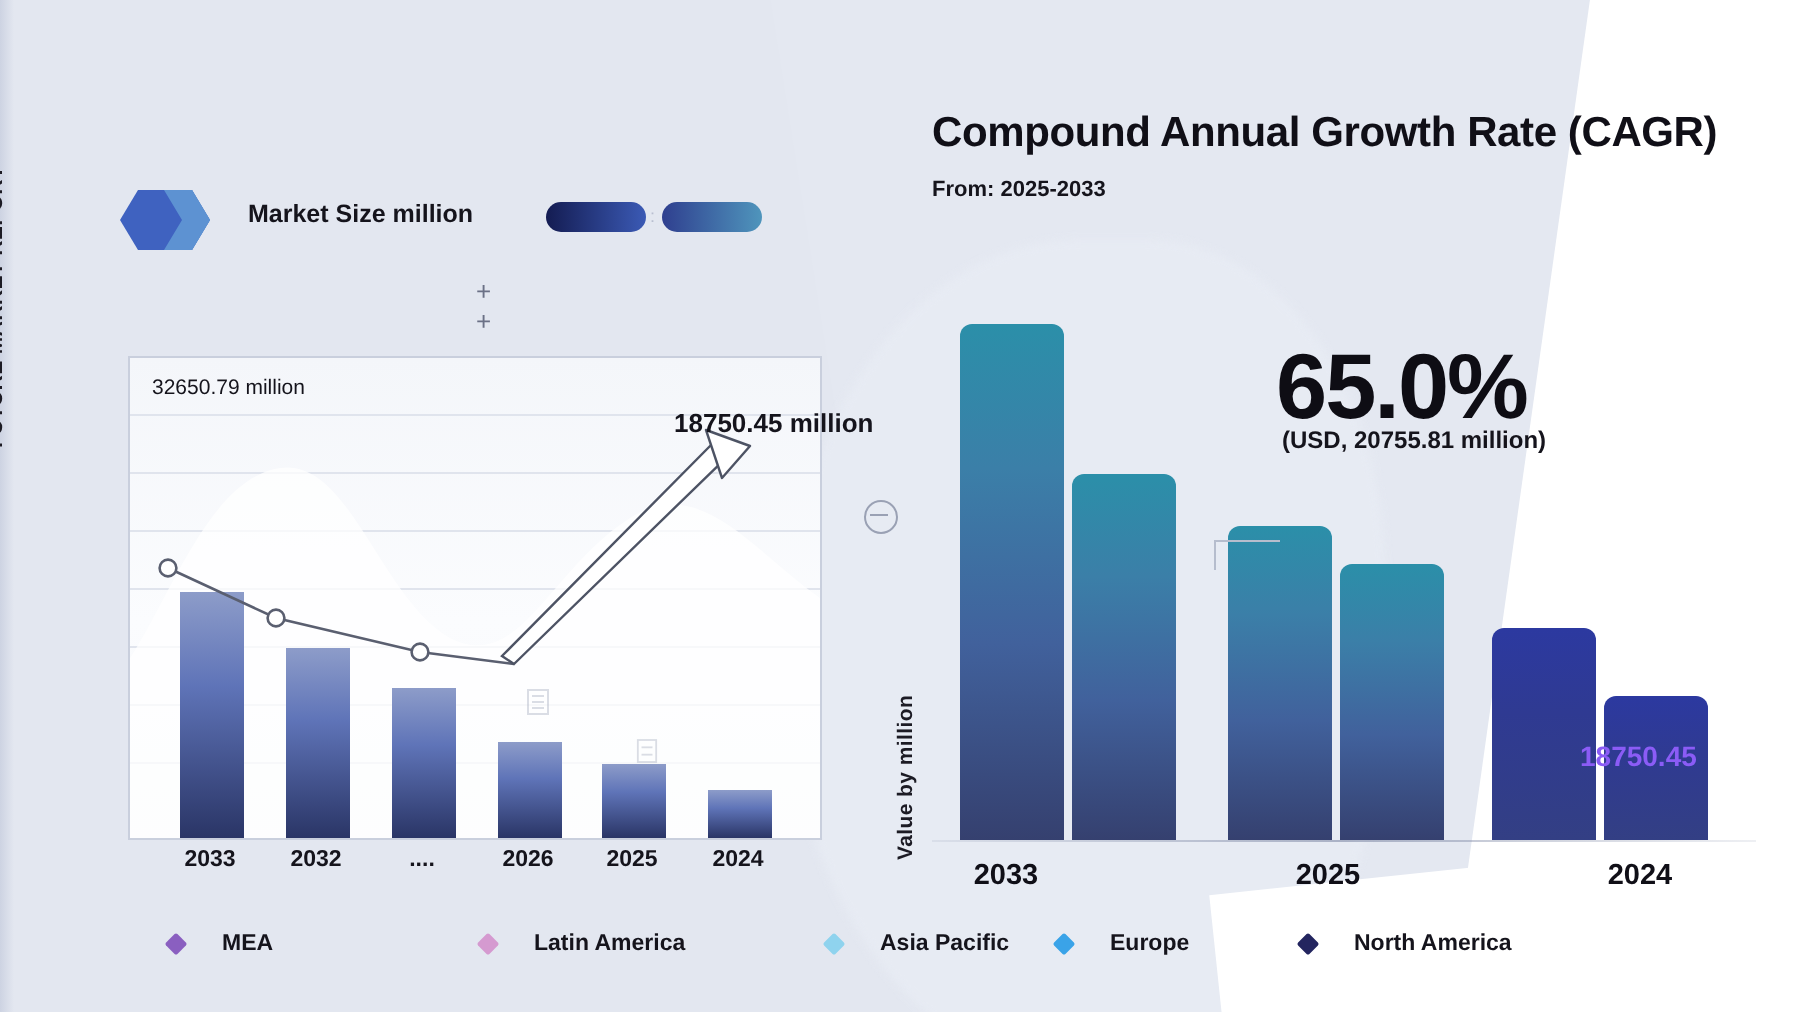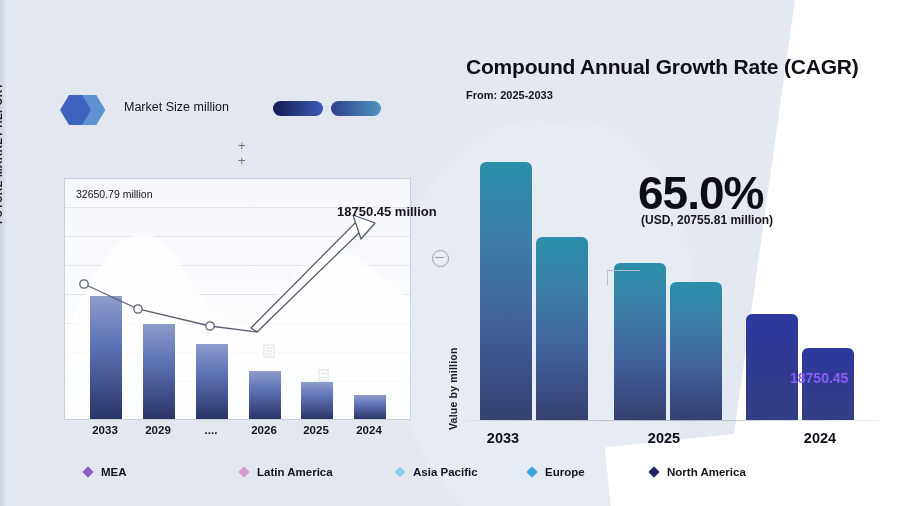--- a/index.html
+++ b/index.html
@@ -48,21 +48,21 @@
     position:absolute;left:26px;top:52px;width:420px;
     font-size:21.5px;font-weight:bold;color:#111018;letter-spacing:-.2px;
     white-space:nowrap;overflow:hidden;
   }
   .brand-row{position:absolute;left:58px;top:88px;width:330px;height:44px;}
   .brand-logo{
     position:absolute;left:0;top:2px;width:62px;height:40px;
   }
   .brand-label{
     position:absolute;left:66px;top:12px;
-    font-size:12.5px;font-weight:normal;color:#15141c;white-space:nowrap;
+    font-size:12.5px;font-weight:bold;color:#15141c;white-space:nowrap;
   }
   .pill-group{position:absolute;left:215px;top:13px;width:115px;height:16px;}
   .pill{
     position:absolute;top:0;width:50px;height:15px;border-radius:8px;
   }
   .pill.a{left:0;background:linear-gradient(90deg,#141c52,#3b5ab5);}
   .pill.b{left:58px;background:linear-gradient(90deg,#2f3f8f,#4f95bc);}
   .pill-sep{
     position:absolute;left:52px;top:2px;font-size:9px;color:#b9bfd0;
   }
@@ -109,21 +109,21 @@
   .xlab{
     position:absolute;top:424px;font-size:11.5px;font-weight:bold;color:#15141c;
     text-align:center;width:48px;
   }
   .doc-icon{position:absolute;opacity:.35;}
 
   
   .legend{
     position:absolute;left:84px;top:466px;width:720px;height:20px;
   }
-  .lg-item{position:absolute;top:0;display:flex;align-items:center;gap:9px;white-space:nowrap;}
+  .lg-item{position:absolute;top:0;display:flex;align-items:center;gap:19px;white-space:nowrap;}
   .lg-dot{width:8px;height:8px;transform:rotate(45deg);border-radius:1px;}
   .lg-text{font-size:11.5px;font-weight:bold;color:#15141c;}
 
   
   .cagr-title{
     position:absolute;left:466px;top:55px;width:420px;
     font-size:21px;font-weight:bold;color:#100f17;letter-spacing:-.2px;
     white-space:nowrap;
   }
   .cagr-sub{
@@ -256,21 +256,21 @@
       <rect x="1" y="1" width="10" height="12" fill="none" stroke="#9aa2b6" stroke-width="1"></rect>
       <line x1="3" y1="5" x2="9" y2="5" stroke="#9aa2b6"></line>
       <line x1="3" y1="9" x2="9" y2="9" stroke="#9aa2b6"></line>
     </svg>
   </div>
 
   <div class="val-left">32650.79 million</div>
   <div class="val-right">18750.45 million</div>
 
   <div class="xlab" style="left:81px">2033</div>
-  <div class="xlab" style="left:134px">2029</div>
+  <div class="xlab" style="left:134px">2032</div>
   <div class="xlab" style="left:187px">....</div>
   <div class="xlab" style="left:240px">2026</div>
   <div class="xlab" style="left:292px">2025</div>
   <div class="xlab" style="left:345px">2024</div>
 
   <div class="cagr-title">Compound Annual Growth Rate (CAGR)</div>
   <div class="cagr-sub">From: 2025-2033</div>
   <div class="cagr-big">65.0%</div>
   <div class="cagr-usd">(USD, 20755.81 million)</div>
 
@@ -293,21 +293,21 @@
 
   <div class="legend">
     <div class="lg-item" style="left:0">
       <span class="lg-dot" style="background: rgb(138, 95, 192);"></span>
       <span class="lg-text">MEA</span>
     </div>
     <div class="lg-item" style="left:156px">
       <span class="lg-dot" style="background: rgb(213, 154, 208);"></span>
       <span class="lg-text">Latin America</span>
     </div>
-    <div class="lg-item" style="left:312px">
+    <div class="lg-item" style="left:329px">
       <span class="lg-dot" style="background: rgb(143, 211, 238);"></span>
       <span class="lg-text">Asia Pacific</span>
     </div>
     <div class="lg-item" style="left:444px">
       <span class="lg-dot" style="background: rgb(58, 163, 232);"></span>
       <span class="lg-text">Europe</span>
     </div>
     <div class="lg-item" style="left:566px">
       <span class="lg-dot" style="background: rgb(35, 37, 95);"></span>
       <span class="lg-text">North America</span>

